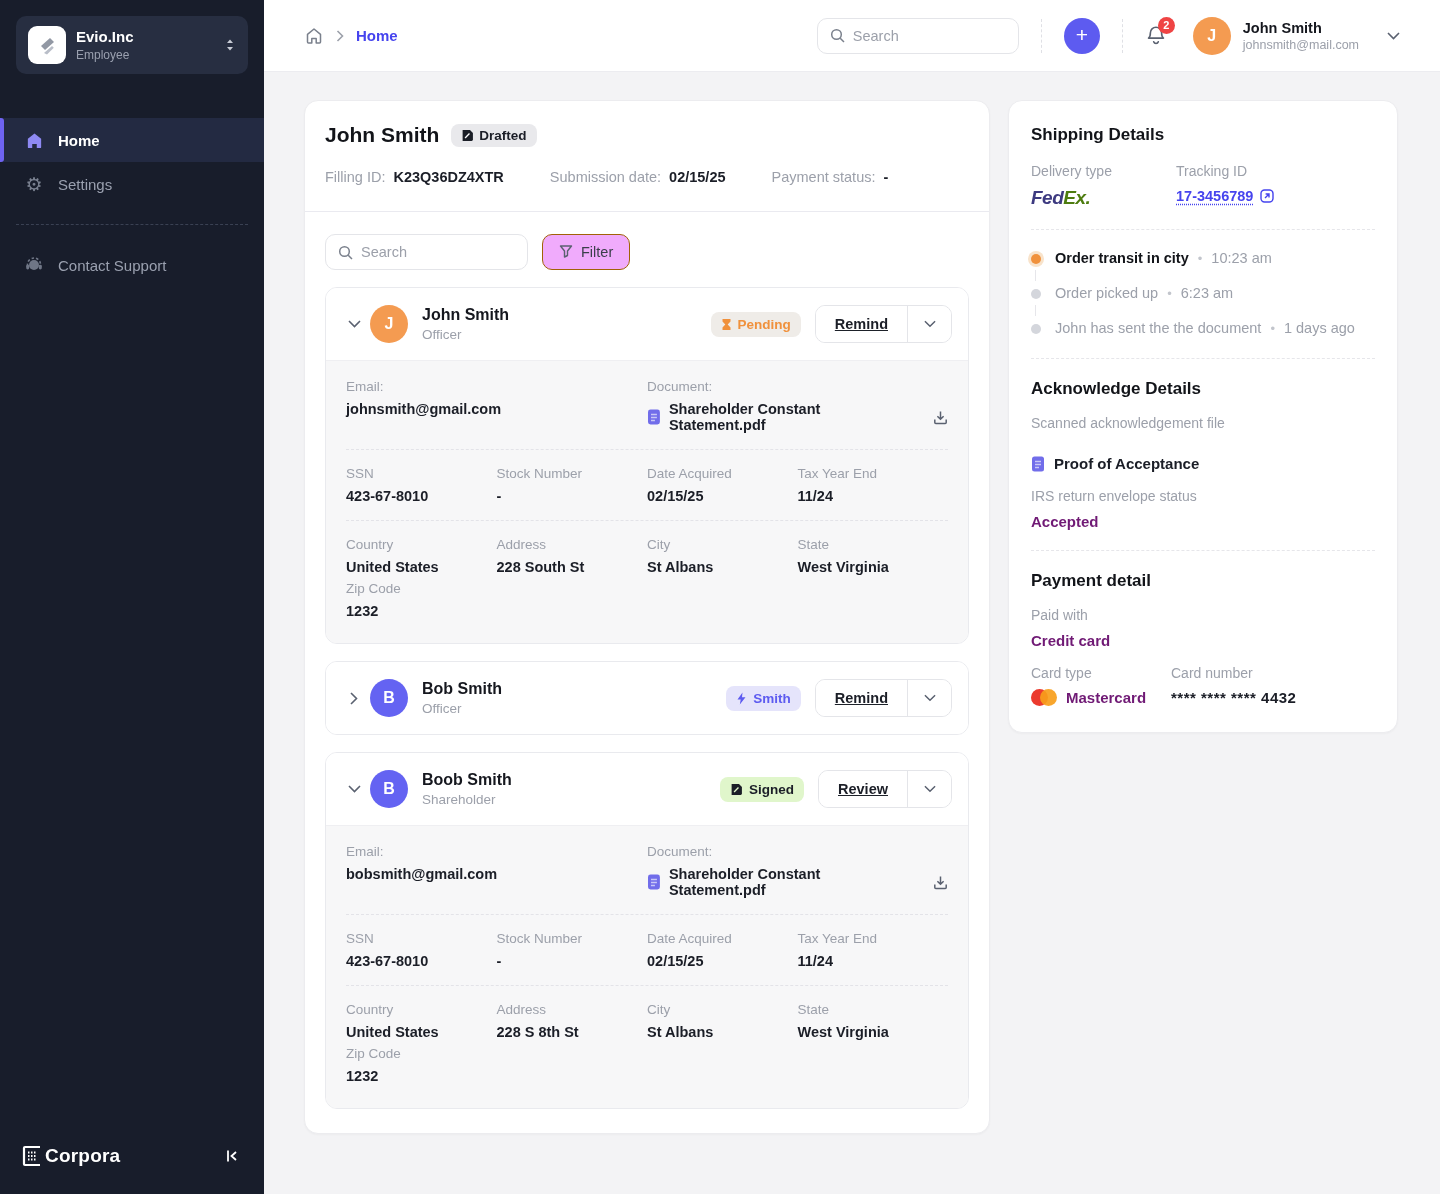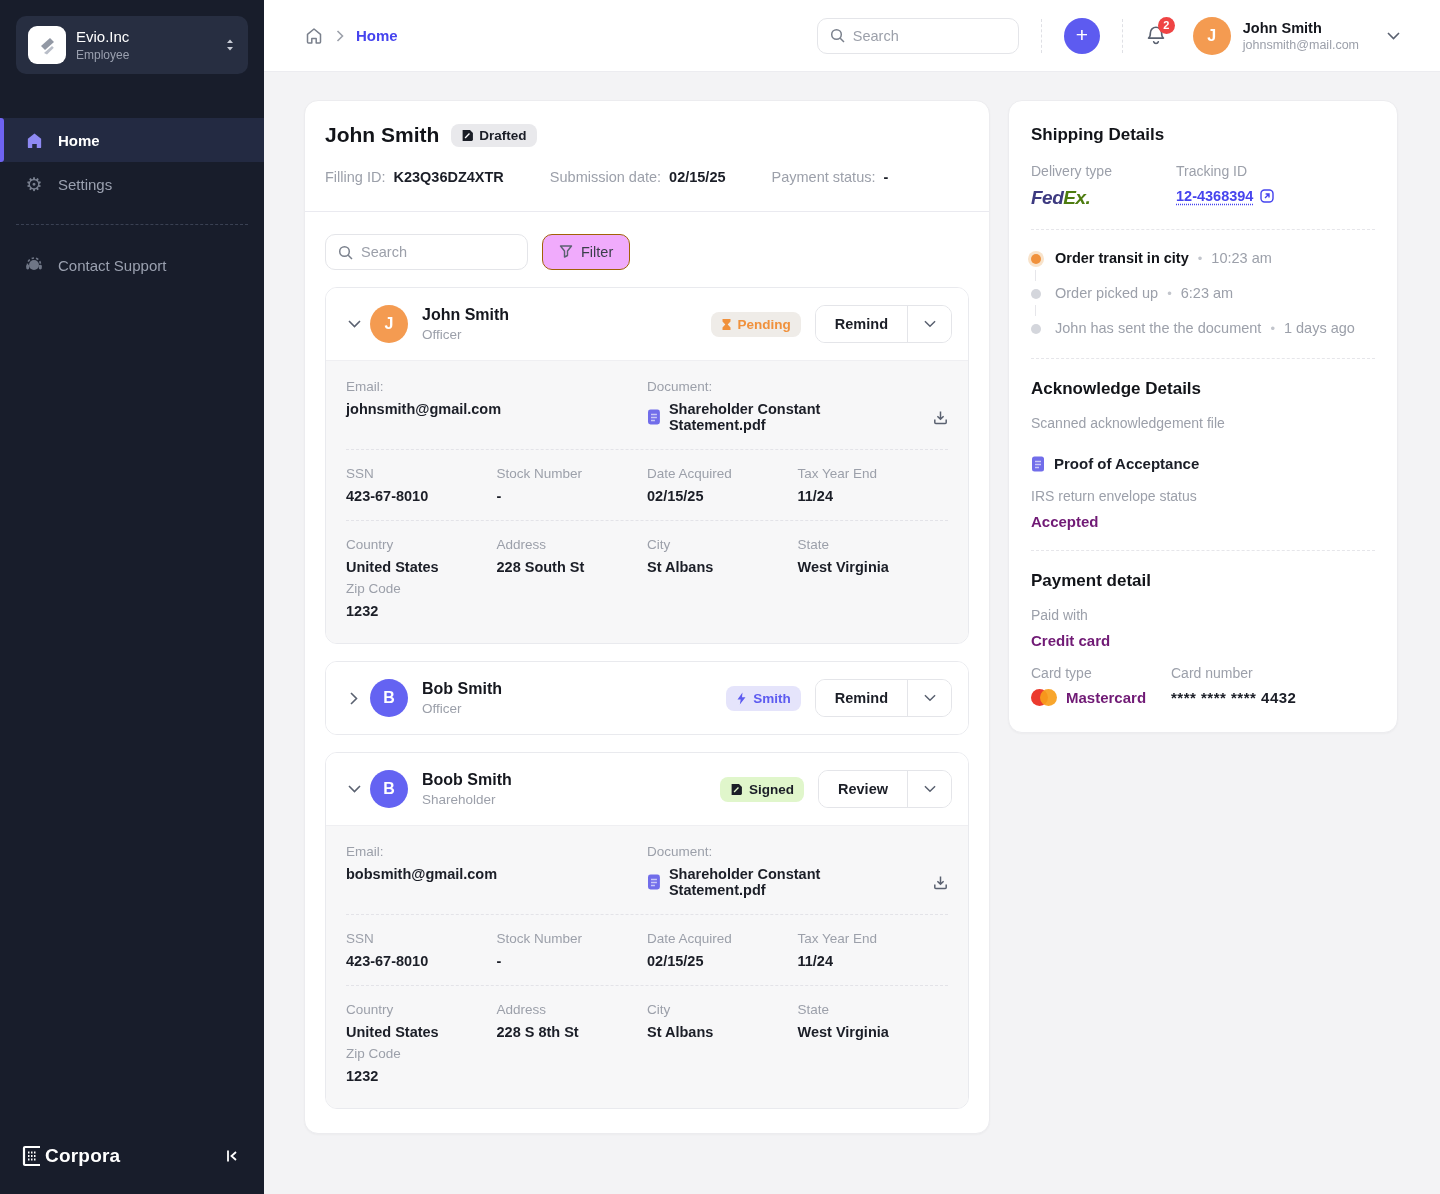--- a/index.html
+++ b/index.html
@@ -7,21 +7,21 @@
   body {
     font-family:"Liberation Sans","DejaVu Sans",sans-serif;
     display:flex; background:#F3F3F5; color:#1D2129; overflow:hidden;
     -webkit-font-smoothing:antialiased;
   }
   
   .sidebar{ width:264px; min-width:264px; background:#181D2B; display:flex; flex-direction:column; position:relative; }
   .company-card{ margin:16px; background:#272E41; border-radius:10px; padding:10px 12px; display:flex; align-items:center; gap:10px; cursor:pointer; }
   .company-logo{ width:38px; height:38px; background:#fff; border-radius:9px; display:flex; align-items:center; justify-content:center; }
   .company-meta{ flex:1; }
-  .company-name{ color:#fff; font-size:15px; font-weight:400; }
+  .company-name{ color:#fff; font-size:15px; font-weight:700; }
   .company-role{ color:#9AA0AF; font-size:12px; margin-top:2px; }
   .nav{ margin-top:28px; }
   .nav-item{ display:flex; align-items:center; gap:14px; padding:12px 24px; font-size:15px; color:#9AA0AF; cursor:pointer; position:relative; }
   .nav-item.active{ background:#232A42; color:#fff; font-weight:600; }
   .nav-item.active::before{ content:""; position:absolute; left:0; top:0; bottom:0; width:4px; background:#6E63F1; border-radius:0 3px 3px 0; }
   .nav-icon{ width:20px; height:20px; display:flex; align-items:center; justify-content:center; }
   .gear-glyph{ font-size:19px; color:#79808F; line-height:1; }
   .side-divider{ border-top:1px dashed #3A4153; margin:18px 16px; }
   .support-item{ display:flex; align-items:center; gap:14px; padding:12px 24px; font-size:15px; color:#9AA0AF; cursor:pointer; }
   .sidebar-footer{ margin-top:auto; display:flex; align-items:center; justify-content:space-between; padding:20px 24px 26px 20px; }
@@ -70,21 +70,21 @@
   .person-head{ display:flex; align-items:center; padding:17px 16px 17px 12px; background:#fff; }
   .row-caret{ width:32px; display:flex; justify-content:center; cursor:pointer; }
   .person-id{ display:flex; align-items:center; gap:14px; }
   .person-name{ font-size:16px; font-weight:700; color:#15171E; }
   .person-role{ font-size:13.5px; color:#9CA0AA; margin-top:3px; }
   .person-right{ margin-left:auto; display:flex; align-items:center; gap:14px; }
   .status-badge{ display:inline-flex; align-items:center; gap:6px; font-size:13.5px; font-weight:600; border-radius:8px; padding:5px 10px; }
   .status-badge.pending{ background:#EFECE8; color:#F0913C; }
   .status-badge.active{ background:#E5E4FB; color:#5D5BF0; }
   .status-badge.signed{ background:#E0F6CB; color:#1B1E27; }
-  .split-btn{ display:flex; border:1px solid #E4E5E9; border-radius:10px; overflow:hidden; background:#fff; }
+  .split-btn{ display:flex; border:1px solid #E4E5E9; border-radius:10px; overflow:hidden; background:#fff;text-decoration:underline; }
   .split-main{ padding:10px 19px; font-size:14.5px; font-weight:600; color:#1B1E27; cursor:pointer; background:#fff; border:none; font-family:inherit; }
   .split-caret{ border-left:1px solid #E4E5E9; width:44px; display:flex; align-items:center; justify-content:center; cursor:pointer; background:#fff; }
   .person-details{ background:#F7F7F8; border-top:1px solid #EFEFF2; padding:18px 20px 24px; }
   .detail-grid{ display:grid; grid-template-columns:1fr 1fr 1fr 1fr; row-gap:4px; }
   .dd-label{ font-size:13.5px; color:#9CA0AA; }
   .dd-value{ font-size:14.5px; color:#1B1E27; font-weight:600; margin-top:7px; }
   .span2{ grid-column:span 2; }
   .doc-line{ display:flex; align-items:center; gap:8px; margin-top:7px; }
   .doc-name{ font-size:14.5px; color:#1B1E27; font-weight:600; }
   .dl-btn{ cursor:pointer; display:flex; margin-left:6px; }
@@ -537,21 +537,21 @@
       <div class="panel-title">Shipping Details</div>
 
       <div class="two-col">
         <span>
           <div class="pp-label">Delivery type</div>
           <div class="fedex"><span class="fed">Fed</span><span class="ex">Ex.</span></div>
         </span>
         <span>
           <div class="pp-label">Tracking ID</div>
           <div class="track-line">
-            <span class="track-link">12-4368394</span>
+            <span class="track-link">17-3456789</span>
             <span>
               <svg width="14" height="14" viewBox="0 0 14 14">
                   <rect x="1" y="1" width="12" height="12" rx="3.5" stroke="#4644EE" stroke-width="1.4" fill="none"></rect>
                   <path d="M5 9l4-4M5.6 5H9v3.4" stroke="#4644EE" stroke-width="1.4" fill="none"></path>
                 </svg>
             </span>
           </div>
         </span>
       </div>
 

